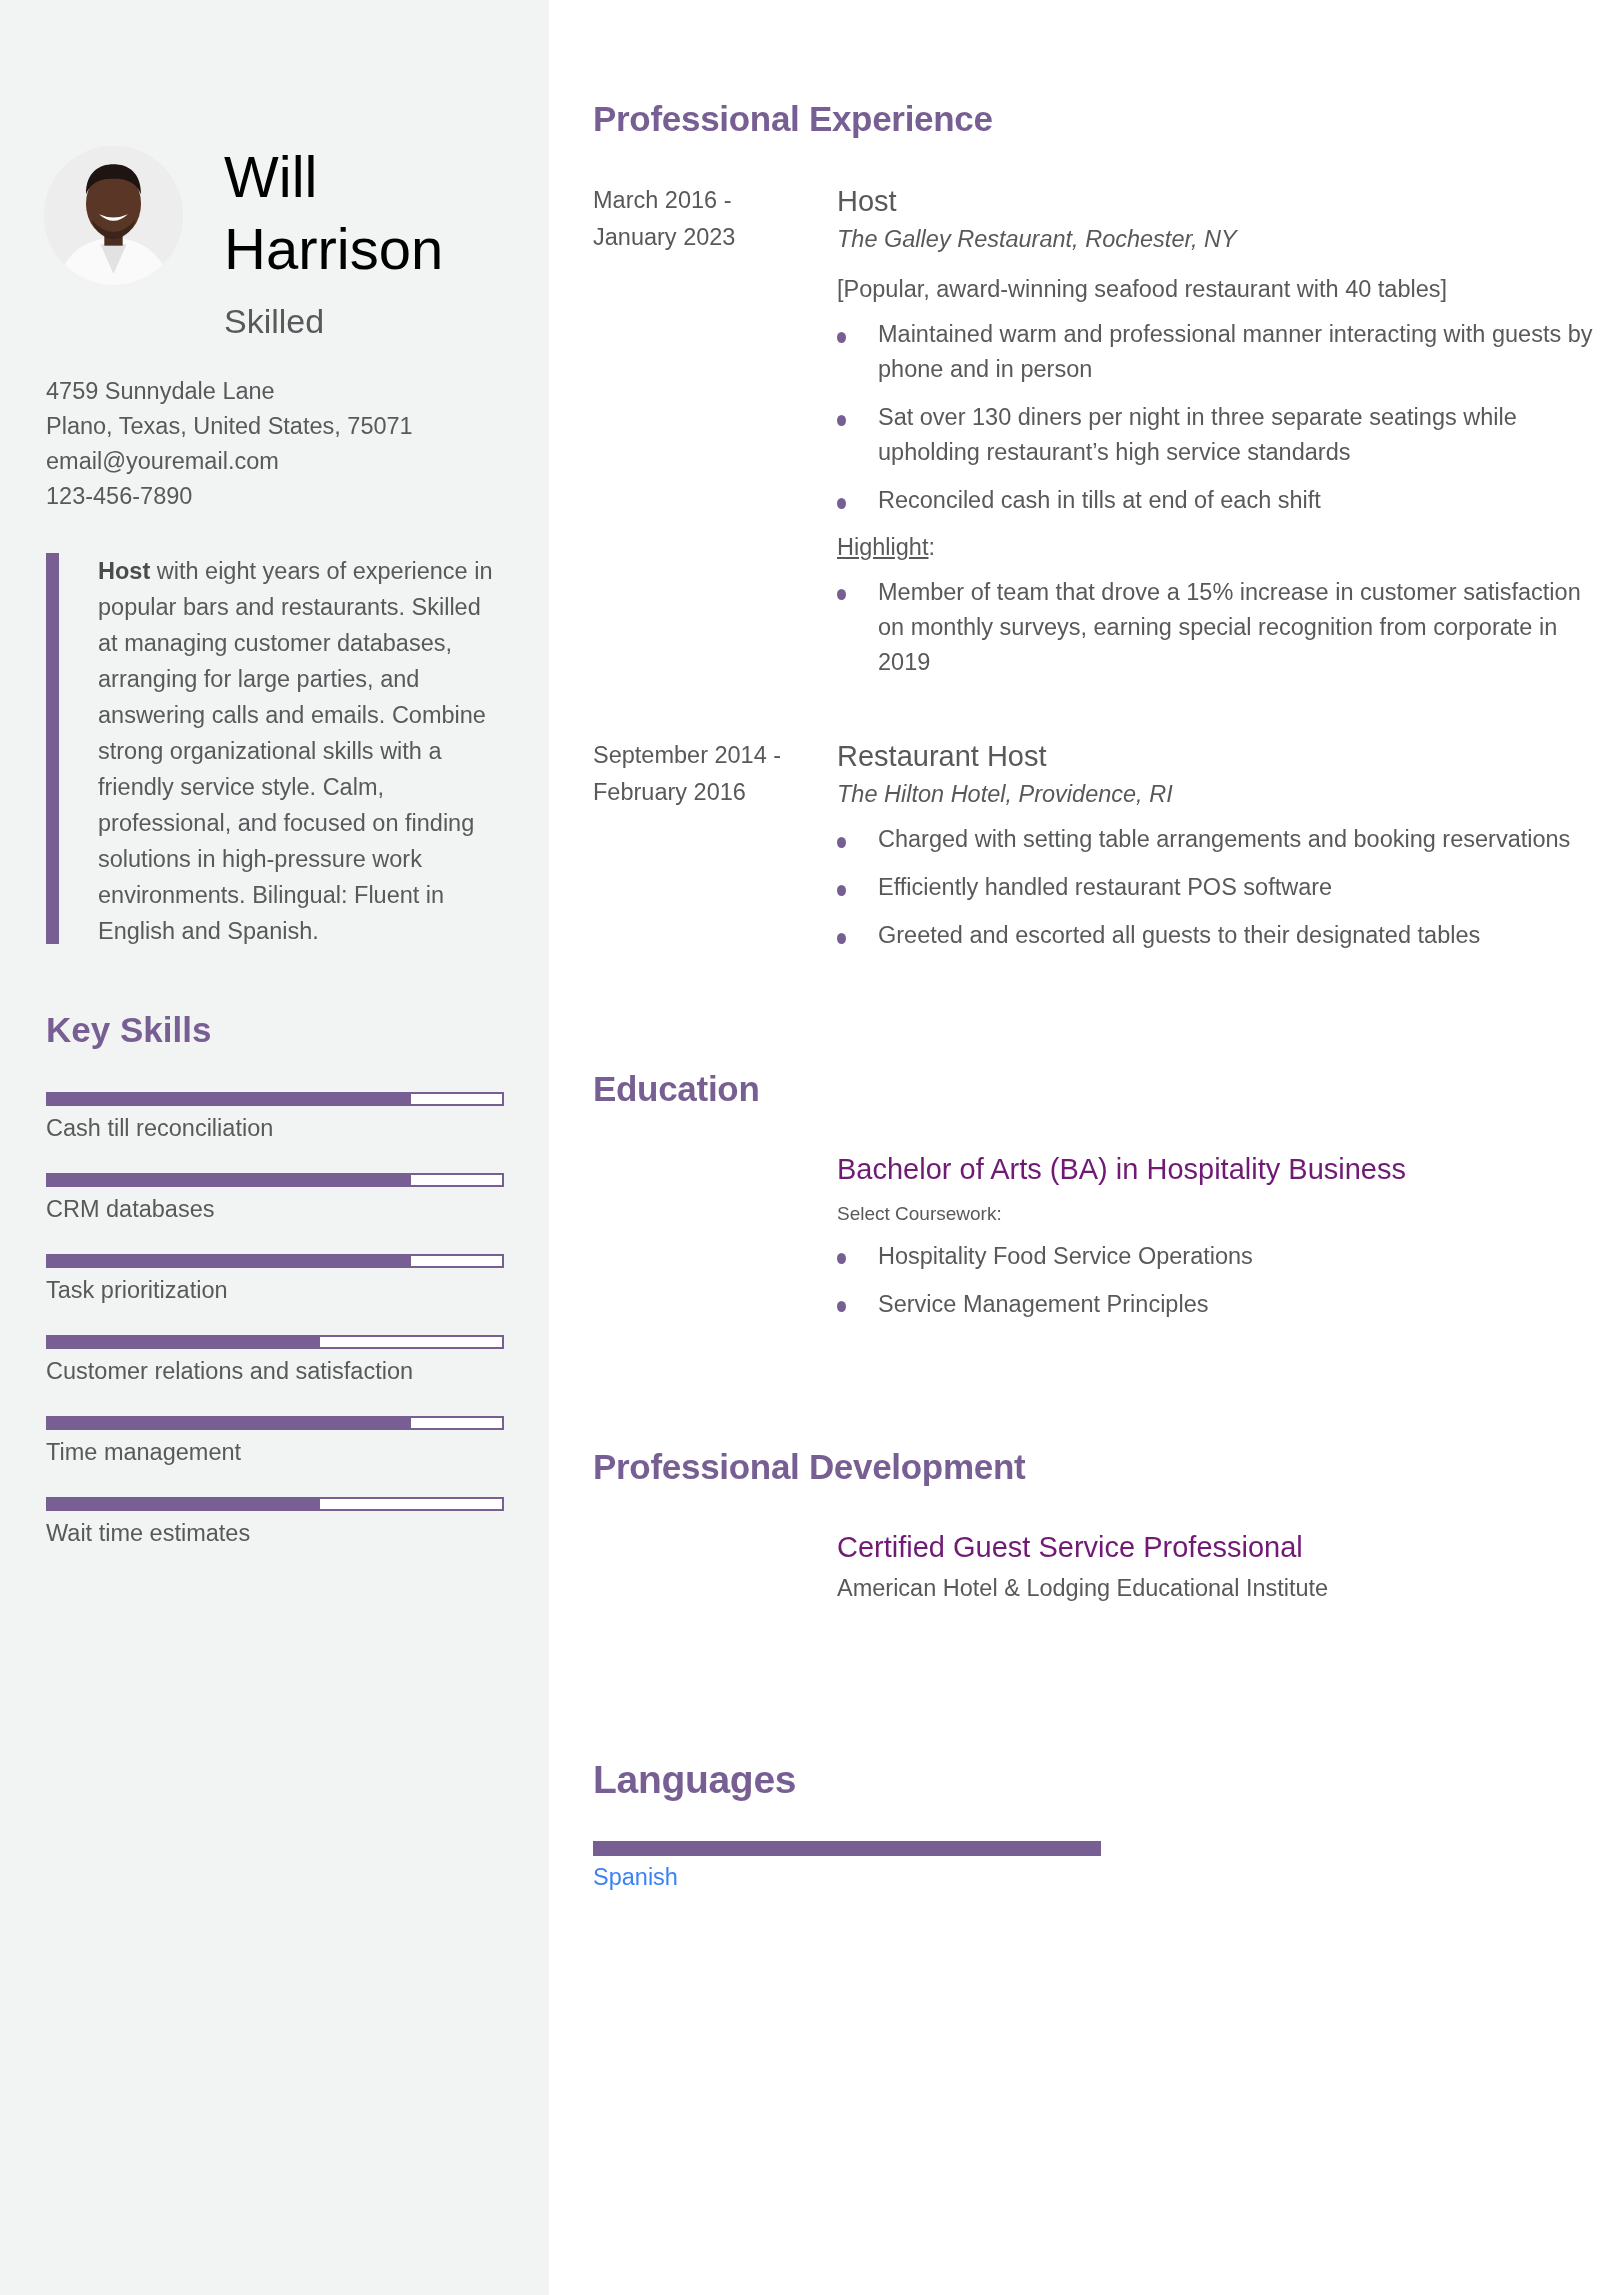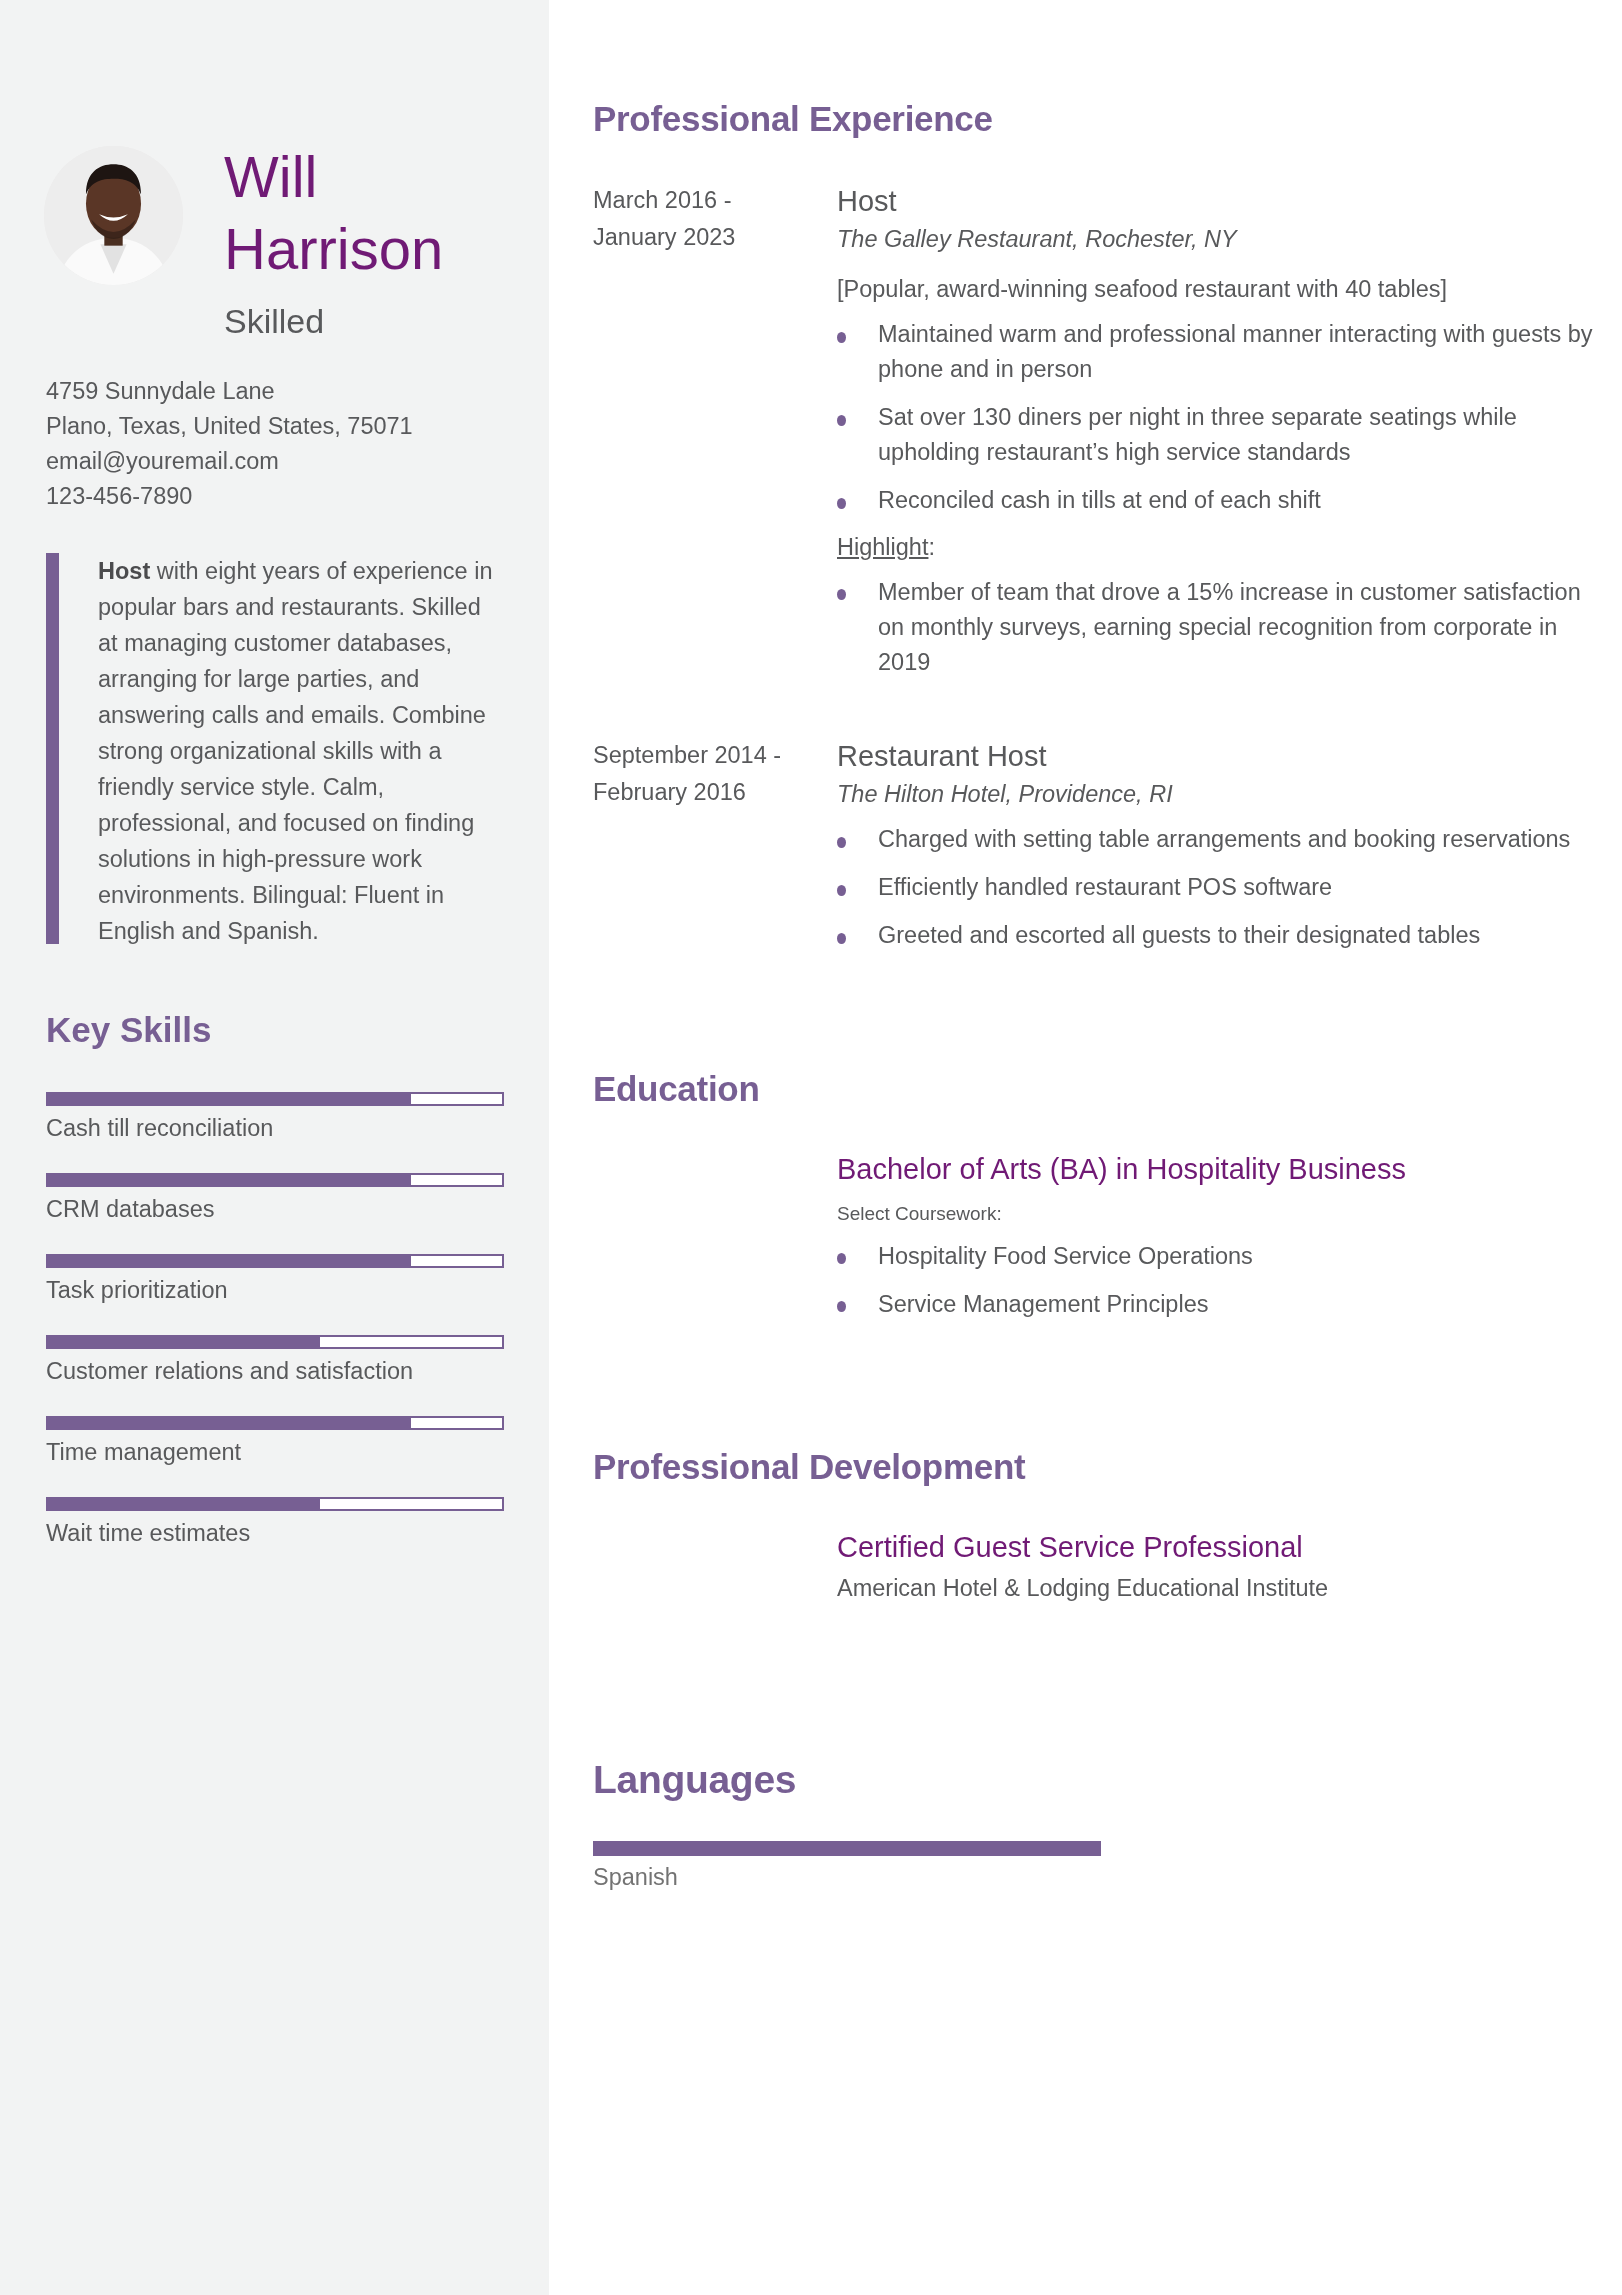--- a/index.html
+++ b/index.html
@@ -5,21 +5,21 @@
   * { box-sizing: border-box; margin: 0; padding: 0; }
   html, body { width: 1623px; height: 2295px; background: #ffffff; }
   body { font-family: "Liberation Sans", "DejaVu Sans", sans-serif; color: #4b4b4d; position: relative; overflow: hidden; }
 
   .sidebar { position: absolute; left: 0; top: 0; width: 549px; height: 2295px; background: #f2f3f3; }
   .main { position: absolute; left: 549px; top: 0; width: 1074px; height: 1860px; background: #ffffff; }
 
   
   .avatar { position: absolute; left: 44px; top: 146px; width: 139px; height: 139px; border-radius: 50%; overflow: hidden; background: #eceaea; }
   .avatar svg { width: 100%; height: 100%; display: block; }
-  .name { position: absolute; left: 224px; top: 141px; font-size: 58px; line-height: 72px; color: #701a75; font-weight: 400; }
+  .name { position: absolute; left: 224px; top: 141px; font-size: 58px; line-height: 72px; color: #000000; font-weight: 400; }
   .name span { display: block; }
   .role { position: absolute; left: 224px; top: 302px; font-size: 34px; color: #58595b; }
 
   .contact { position: absolute; left: 46px; top: 374px; font-size: 23.5px; line-height: 35px; color: #58595b; }
   .contact div { white-space: nowrap; }
 
   .summary { position: absolute; left: 46px; top: 553px; width: 458px; padding-left: 39px; border-left: 13px solid #775f93; font-size: 23.5px; line-height: 36px; color: #58595b; height: 391px; padding-top: 0; }
   .summary b { font-weight: 700; color: #4b4b4d; }
 
   .skills-title { position: absolute; left: 46px; top: 1010px; font-size: 35px; color: #775f93; font-weight: 700; }
@@ -42,21 +42,21 @@
   ul.bullets li::before { content: ""; position: absolute; left: 0; top: 14.4px; width: 9.2px; height: 11px; border-radius: 50%; background: #775f93; }
   .highlight { font-size: 23.5px; line-height: 37px; color: #58595b; margin-top: -2.6px; }
   .highlight u { text-decoration: underline; }
 
   .edu { position: absolute; left: 288px; width: 752px; }
   .edu-degree { font-size: 29px; line-height: 38px; color: #701a75; }
   .edu-school { font-size: 23.5px; line-height: 37px; color: #58595b; margin-top: 3.9px; }
   .edu-cw { font-size: 19px; line-height: 37px; color: #58595b; margin-top: 7px; }
 
   .lang-bar { position: absolute; left: 44px; top: 1841px; width: 508px; height: 15px; background: #775f93; }
-  .lang-label { position: absolute; left: 44px; top: 1864px; font-size: 23.5px; color: #737373; }
+  .lang-label { position: absolute; left: 44px; top: 1864px; font-size: 23.5px; color: #3b82f6; }
 </style>
 </head>
 <body>
 
 <aside class="sidebar">
   <div class="avatar">
     <svg viewBox="0 0 212 212">
       <rect width="212" height="212" fill="#ededed"></rect>
       <path d="M20 212 C30 160 70 140 106 140 C142 140 182 160 192 212 Z" fill="#fafafa"></path>
       <path d="M86 150 L106 195 L126 150 Z" fill="#e2e2e2"></path>

